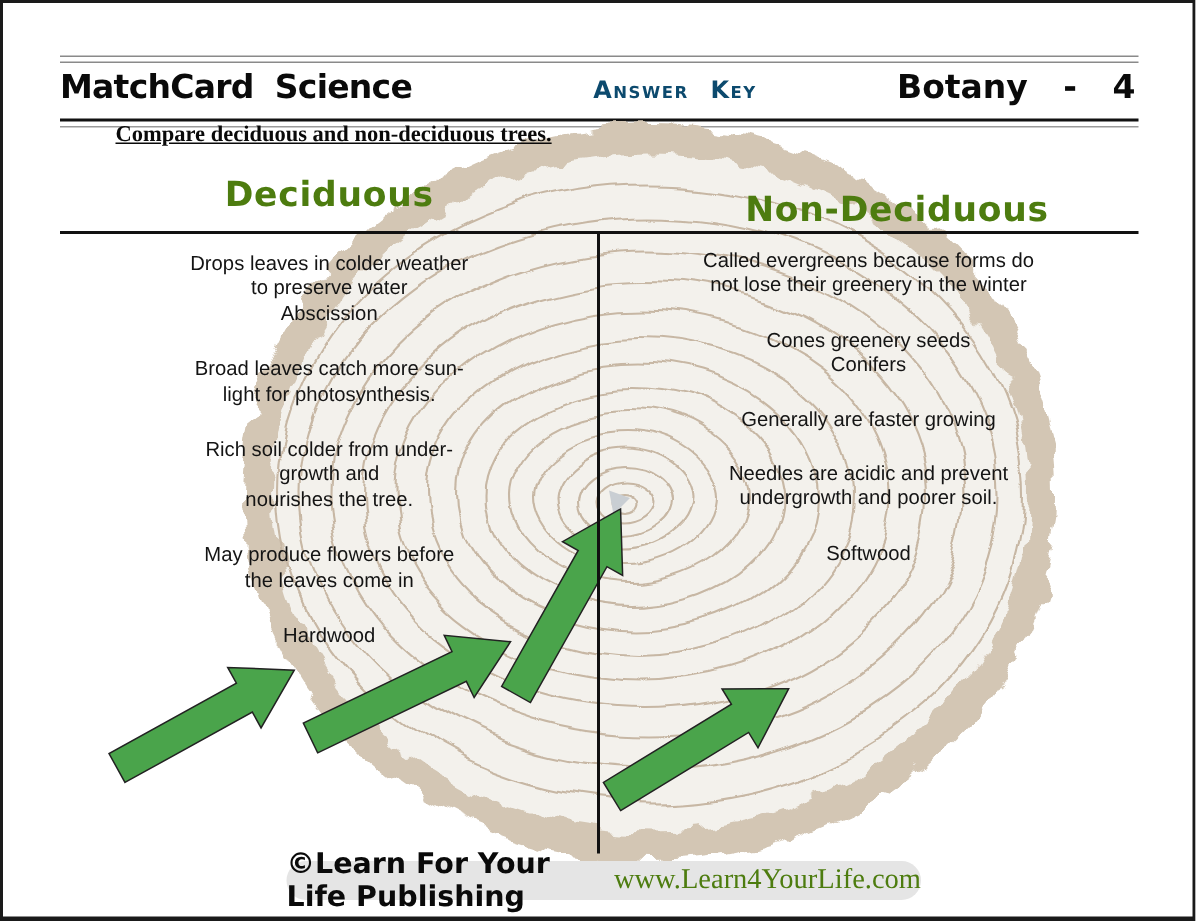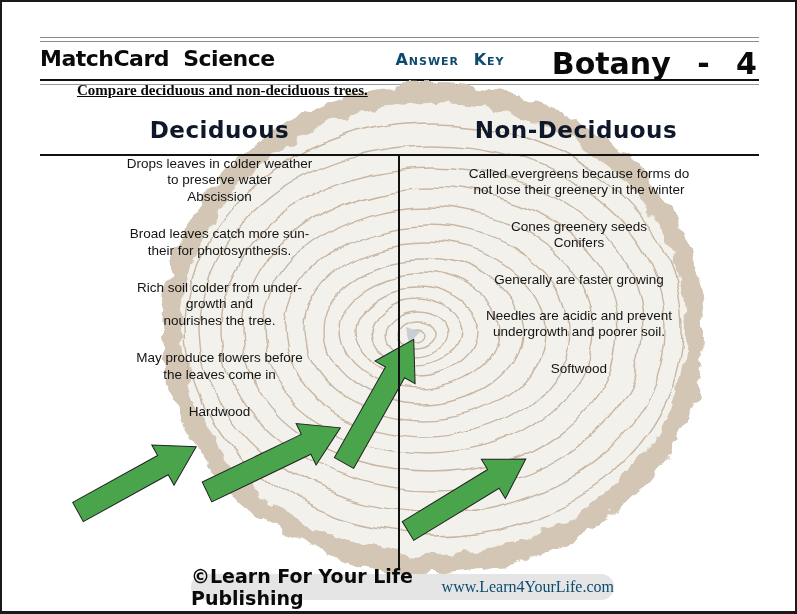--- a/index.html
+++ b/index.html
@@ -30,39 +30,39 @@
   }
   .answer-key {
     position: absolute; left: 270px; width: 280px; top: 4px; text-align: center;
     font-family: "DejaVu Sans", sans-serif;
     font-weight: bold; font-variant: small-caps; font-size: 16px;
     letter-spacing: 1px; word-spacing: 8px; color: #0c4a6e;
   }
   .course {
     position: absolute; right: 2px; top: 0; text-align: right;
     font-family: "DejaVu Sans", sans-serif;
-    font-weight: bold; font-size: 30px; word-spacing: 16px; color: #0a0a0a;
+    font-weight: bold; font-size: 22px; word-spacing: 16px; color: #0a0a0a;
   }
   .instruction {
     position: absolute; top: 80px; left: 75px; z-index: 4;
     font-family: "Liberation Serif", serif;
     font-weight: bold; font-size: 15px; text-decoration: underline; color: #0a0a0a;
   }
 
   
   .col-head { position: absolute; top: 115px; text-align: center; z-index: 4;
     font-family: "DejaVu Sans", sans-serif; font-weight: bold; font-size: 23px;
-    letter-spacing: 0.5px; color: #0f172a; }
+    letter-spacing: 0.5px; color: #4d7c0f; }
   .col-head.left  { left: 38px;  width: 359px; }
-  .col-head.right { left: 375px; width: 398px; }
+  .col-head.right { left: 397px; width: 398px; margin-top: 10px; }
 
   
   .col-body { position: absolute; top: 154px; text-align: center; z-index: 4;
     font-size: 13.5px; line-height: 16.4px; color: #141414; }
-  .col-body.left  { left: 38px;  width: 359px; padding-top: 0; }
+  .col-body.left  { left: 38px;  width: 359px; padding-top: 12px; }
   .col-body.right { left: 397px; width: 360px; padding-top: 10px; }
   .entry { white-space: pre-line; margin-bottom: 20px; }
   .col-body.left .entry { margin-bottom: 21px; }
 
   
   .trunk-svg, .arrows-svg {
     position: absolute; top: 0; left: 0; width: 797px; height: 614px;
   }
   .trunk-svg  { z-index: 1; }
   .arrows-svg { z-index: 3; }
@@ -70,21 +70,21 @@
   
   .footer-pill {
     position: absolute; top: 572px; left: 189px; width: 423px; height: 26px;
     background: #e5e5e5; border-radius: 13px; z-index: 6;
     display: flex; align-items: center; justify-content: center; gap: 18px;
   }
   .footer-pub {
     font-family: "DejaVu Sans", sans-serif; font-weight: bold; font-size: 19px; color: #0a0a0a;
   }
   .footer-url {
-    font-family: "Liberation Serif", serif; font-size: 16px; color: #0c4a6e;
+    font-family: "Liberation Serif", serif; font-size: 19px; color: #4d7c0f;
   }
 </style>
 </head>
 <body>
 
 <div class="page">
 
   <div class="rule rule-top-a"></div>
   <div class="rule rule-top-b"></div>
   <div class="rule rule-mid-a"></div>
@@ -132,21 +132,21 @@
 
   <div class="col-head left">Deciduous</div>
   <div class="col-head right">Non-Deciduous</div>
   <div class="rule rule-cols"></div>
 
   <div class="col-body left">
     <p class="entry">Drops leaves in colder weather
 to preserve water
 Abscission</p>
     <p class="entry">Broad leaves catch more sun-
-their for photosynthesis.</p>
+light for photosynthesis.</p>
     <p class="entry">Rich soil colder from under-
 growth and
 nourishes the tree.</p>
     <p class="entry">May produce flowers before
 the leaves come in</p>
     <p class="entry">Hardwood</p>
   </div>
   <div class="col-body right">
     <p class="entry">Called evergreens because forms do
 not lose their greenery in the winter</p>

